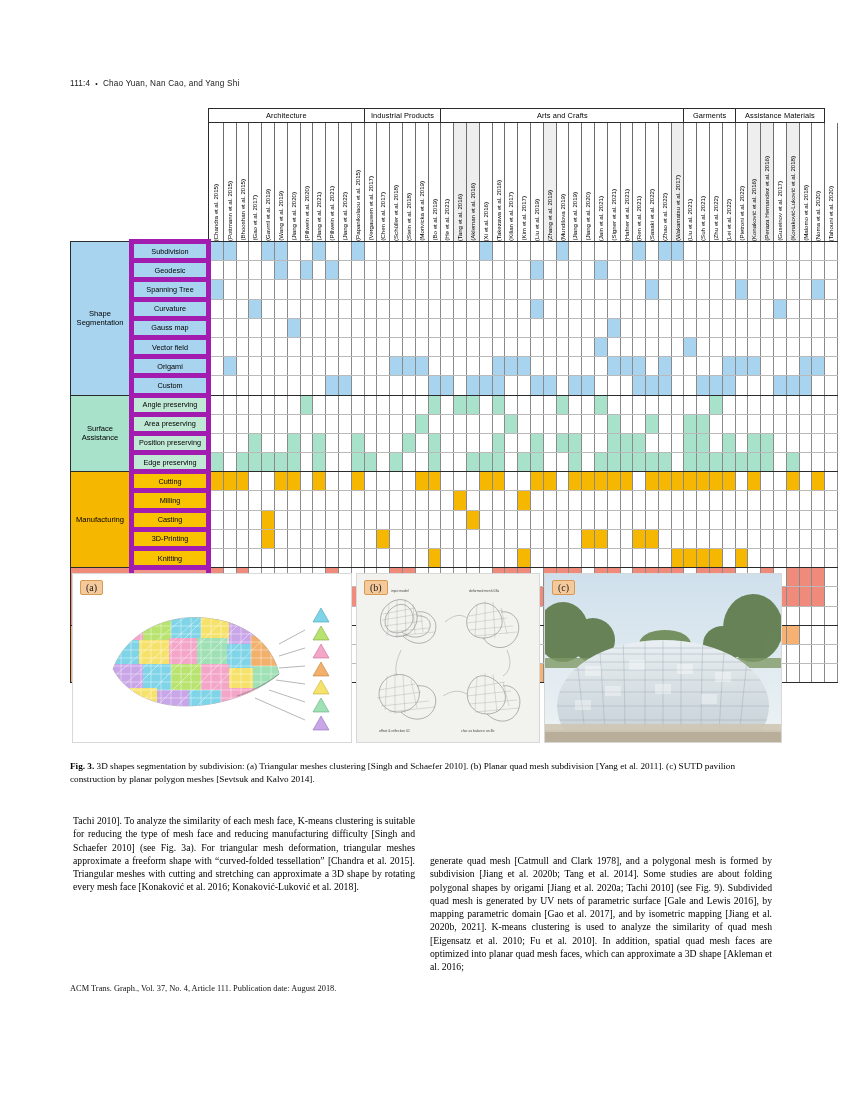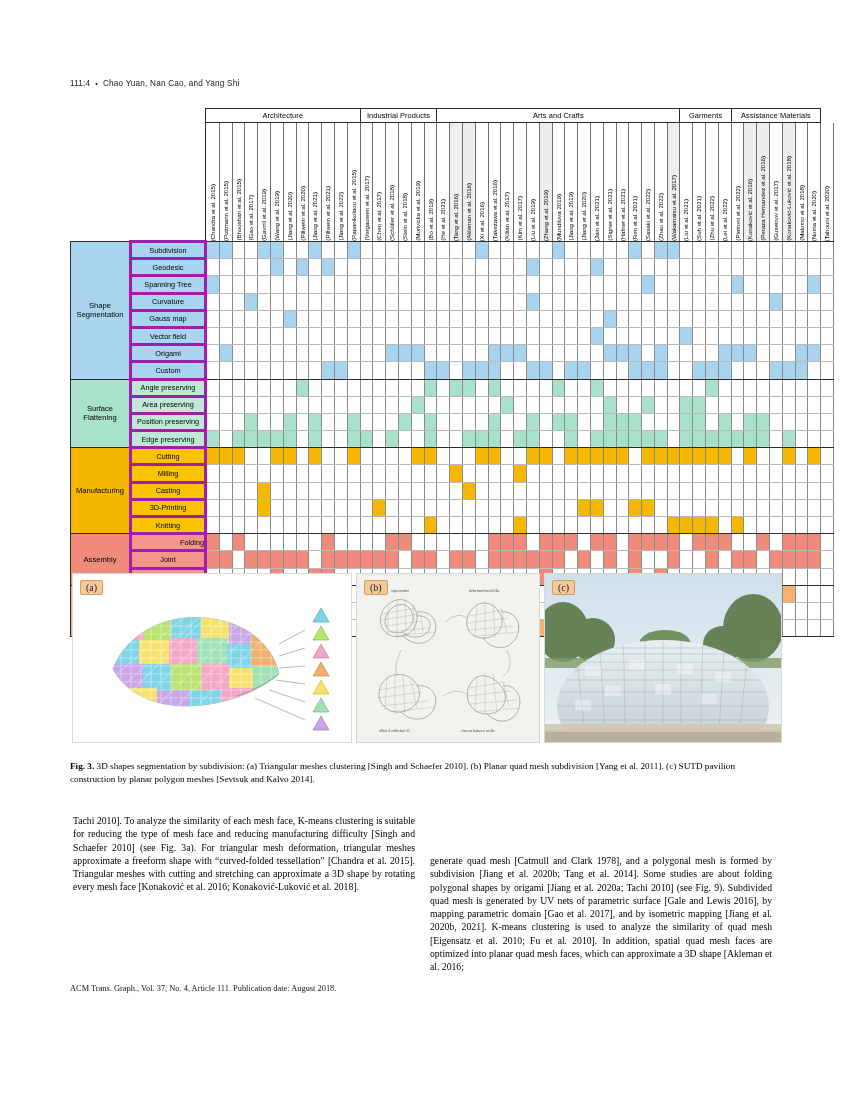--- a/index.html
+++ b/index.html
@@ -49,21 +49,21 @@
   }
 
   .catcell{
     width:58px;font-family:"Liberation Sans",sans-serif;
     font-size:7.6px;text-align:center;vertical-align:middle;
     border:1px solid #2b2b2b;line-height:9.5px;
   }
   .subcell{
     width:72px;font-family:"Liberation Sans",sans-serif;
     font-size:7.3px;text-align:center;vertical-align:middle;
-    border:3px solid #a21caf;height:14.2px;white-space:nowrap;
+    border:5px solid #a21caf;height:14.2px;white-space:nowrap;
   }
   .cell{
     width:11.8px;height:14.2px;
     border-left:1px solid #8a8a8a;border-right:1px solid #8a8a8a;
     border-top:1px solid #b9b9b9;border-bottom:1px solid #b9b9b9;
     background:#fff;
   }
   .cell.gsep{border-left:1px solid #3a3a3a;}
   .cell.bandtop{border-top:1px solid #2b2b2b;}
   .cell.bandbot{border-bottom:1px solid #2b2b2b;}
@@ -699,21 +699,21 @@
             <td class="cell gsep bandbot"></td>
             <td class="cell bandbot"></td>
             <td class="cell bandbot"></td>
             <td class="cell bandbot c-seg"></td>
             <td class="cell bandbot c-seg"></td>
             <td class="cell bandbot c-seg"></td>
             <td class="cell bandbot"></td>
             <td class="cell bandbot"></td>
           </tr>
           <tr>
-            <td class="catcell" rowspan="4" style="background: rgb(169, 226, 203);">Surface Flattening</td>
+            <td class="catcell" rowspan="4" style="background: rgb(169, 226, 203);">Surface Assistance</td>
             <td class="subcell" style="background: rgb(191, 232, 213);">Angle preserving</td>
             <td class="cell gsep bandtop"></td>
             <td class="cell bandtop"></td>
             <td class="cell bandtop"></td>
             <td class="cell bandtop"></td>
             <td class="cell bandtop"></td>
             <td class="cell bandtop"></td>
             <td class="cell bandtop"></td>
             <td class="cell bandtop c-flat"></td>
             <td class="cell bandtop"></td>

